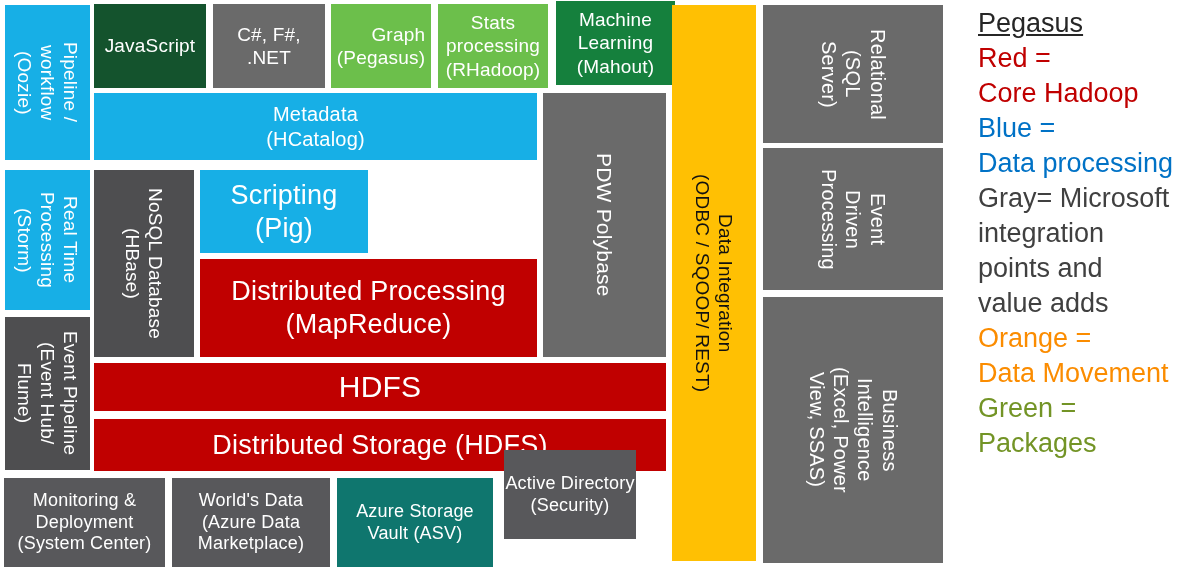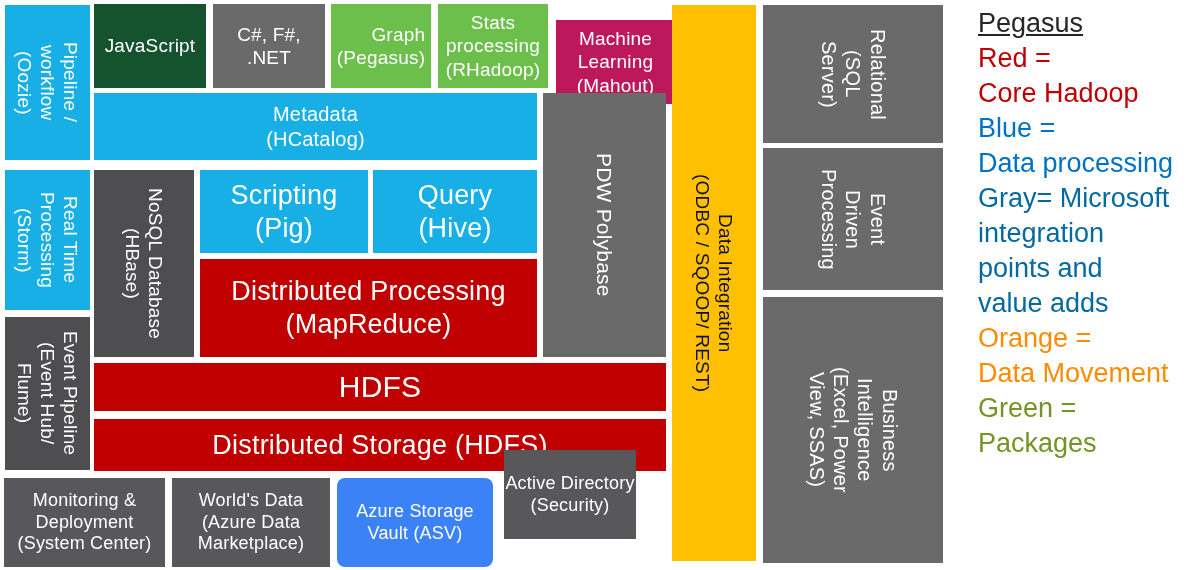--- a/index.html
+++ b/index.html
@@ -56,44 +56,43 @@
 <div id="canvas">
 
   <div class="box vertical fs-sideL" style="left: 5px; top: 5px; width: 85px; height: 155px; background-color: rgb(23, 175, 230);">Pipeline /<br>workflow<br>(Oozie)</div>
   <div class="box vertical fs-sideL" style="left: 5px; top: 170px; width: 85px; height: 140px; background-color: rgb(23, 175, 230);">Real Time<br>Processing<br>(Storm)</div>
   <div class="box vertical fs-sideL" style="left: 5px; top: 317px; width: 85px; height: 153px; background-color: rgb(78, 78, 80);">Event Pipeline<br>(Event Hub/<br>Flume)</div>
 
   <div class="box fs-topRow" style="left: 94px; top: 4px; width: 112px; height: 84px; background-color: #14532d;">JavaScript</div>
   <div class="box fs-topRow" style="left: 213px; top: 4px; width: 112px; height: 84px; background-color: rgb(106, 106, 106);">C#, F#,<br>.NET</div>
   <div class="box fs-topRow" style="left: 331px; top: 4px; width: 100px; height: 84px; background-color: rgb(108, 191, 75); text-align: right;">Graph<br>(Pegasus)</div>
   <div class="box fs-topRow" style="left: 438px; top: 4px; width: 110px; height: 84px; background-color: rgb(108, 191, 75); text-align: center;">Stats<br>processing<br>(RHadoop)</div>
-  <div class="box fs-topRow" style="left: 556px; top: 20px; width: 119px; height: 84px; background-color: #be185d;">Machine<br>Learning<br>(Mahout)</div>
+  <div class="box fs-topRow" style="left: 556px; top: 1px; width: 119px; height: 84px; background-color: #15803d;">Machine<br>Learning<br>(Mahout)</div>
 
   <div class="box fs-meta" style="left: 94px; top: 93px; width: 443px; height: 67px; background-color: rgb(23, 175, 230);">Metadata<br>(HCatalog)</div>
   <div class="box vertical fs-pdw" style="left: 543px; top: 93px; width: 123px; height: 264px; background-color: rgb(106, 106, 106);">PDW Polybase</div>
   <div class="box vertical fs-nosql" style="left: 94px; top: 170px; width: 100px; height: 187px; background-color: rgb(78, 78, 80);">NoSQL Database<br>(HBase)</div>
   <div class="box fs-big" style="left: 200px; top: 170px; width: 168px; height: 83px; background-color: rgb(23, 175, 230);">Scripting<br>(Pig)</div>
-  <div class="box fs-big" style="left: 373px; top: 170px; width: 164px; height: 83px; background-color: rgb(23, 175, 230);">Query<br>(Hive)</div>
   <div class="box fs-big" style="left: 200px; top: 259px; width: 337px; height: 98px; background-color: rgb(192, 0, 0);">Distributed Processing<br>(MapReduce)</div>
   <div class="box fs-yarn" style="left: 94px; top: 363px; width: 572px; height: 48px; background-color: rgb(192, 0, 0);">HDFS</div>
   <div class="box fs-big" style="left: 94px; top: 419px; width: 572px; height: 52px; background-color: rgb(192, 0, 0);">Distributed Storage (HDFS)</div>
 
   <div class="box vertical fs-orange black-text" style="left: 672px; top: 5px; width: 84px; height: 556px; background-color: rgb(255, 192, 3);">Data Integration<br>(ODBC / SQOOP/ REST)</div>
 
   <div class="box vertical fs-sideR" style="left: 763px; top: 5px; width: 180px; height: 138px; background-color: rgb(106, 106, 106);">Relational<br>(SQL<br>Server)</div>
   <div class="box vertical fs-sideR" style="left: 763px; top: 148px; width: 180px; height: 142px; background-color: rgb(106, 106, 106);">Event<br>Driven<br>Processing</div>
   <div class="box vertical fs-sideR" style="left: 763px; top: 297px; width: 180px; height: 266px; background-color: rgb(106, 106, 106);">Business<br>Intelligence<br>(Excel, Power<br>View, SSAS)</div>
 
   <div class="box fs-bottom" style="left: 4px; top: 478px; width: 161px; height: 89px; background-color: rgb(88, 88, 91);">Monitoring &amp;<br>Deployment<br>(System Center)</div>
   <div class="box fs-bottom" style="left: 172px; top: 478px; width: 158px; height: 89px; background-color: rgb(88, 88, 91);">World's Data<br>(Azure Data<br>Marketplace)</div>
-  <div class="box fs-bottom" style="left: 337px; top: 478px; width: 156px; height: 89px; background-color: #3b82f6; border-radius: 8px;">Azure Storage<br>Vault (ASV)</div>
+  <div class="box fs-bottom" style="left: 337px; top: 478px; width: 156px; height: 89px; background-color: #0f766e;">Azure Storage<br>Vault (ASV)</div>
   <div class="box fs-bottom" style="left: 504px; top: 450px; width: 132px; height: 89px; background-color: rgb(88, 88, 91);">Active Directory<br>(Security)</div>
 
   <div id="legend">
     <div class="legend-title">Pegasus</div>
     <div style="color: rgb(192, 0, 0);">Red =<br>Core Hadoop</div>
     <div style="color: rgb(0, 114, 198);">Blue =<br>Data processing</div>
-    <div style="color: #0369a1;">Gray= Microsoft<br>integration<br>points and<br>value adds</div>
+    <div style="color: #404040;">Gray= Microsoft<br>integration<br>points and<br>value adds</div>
     <div style="color: rgb(251, 140, 0);">Orange =<br>Data Movement</div>
     <div style="color: rgb(115, 148, 38);">Green =<br>Packages</div>
   </div>
 
 </div>
 
 </body></html>

